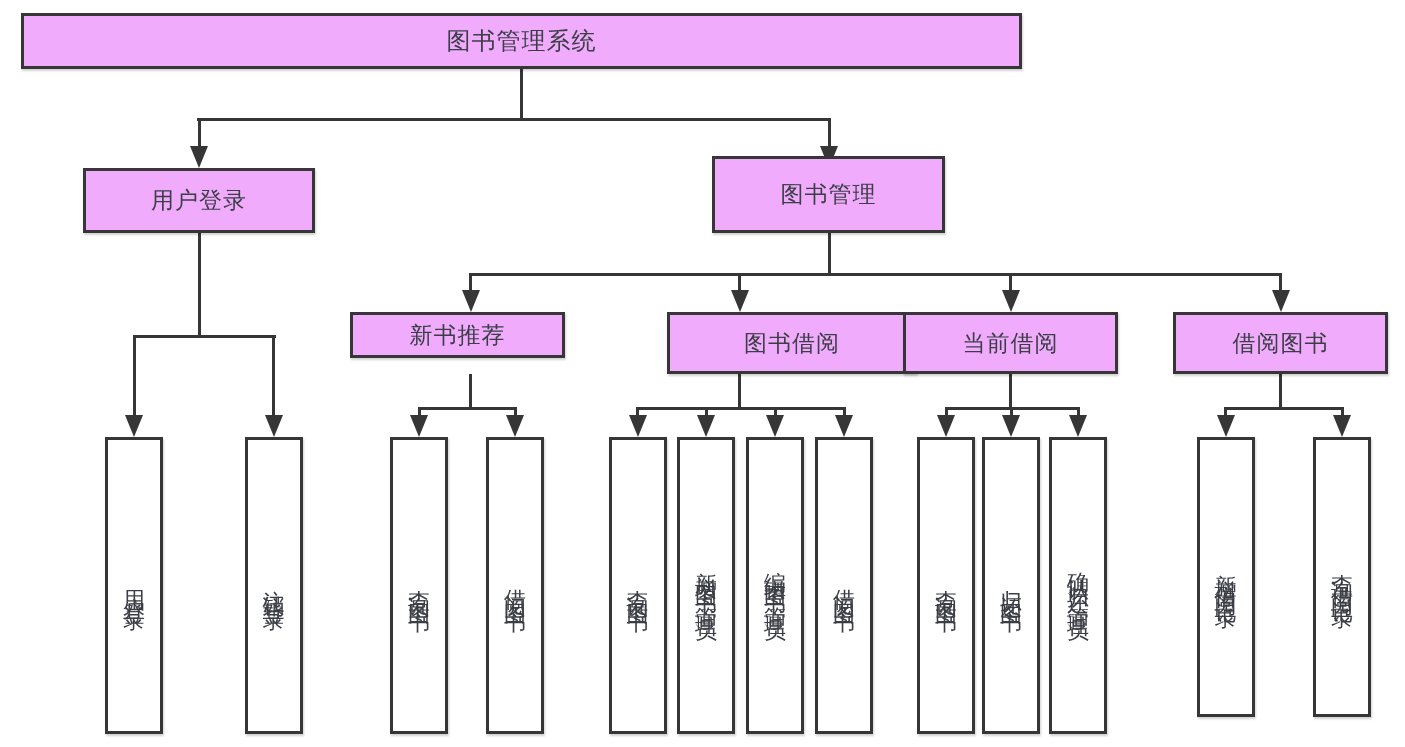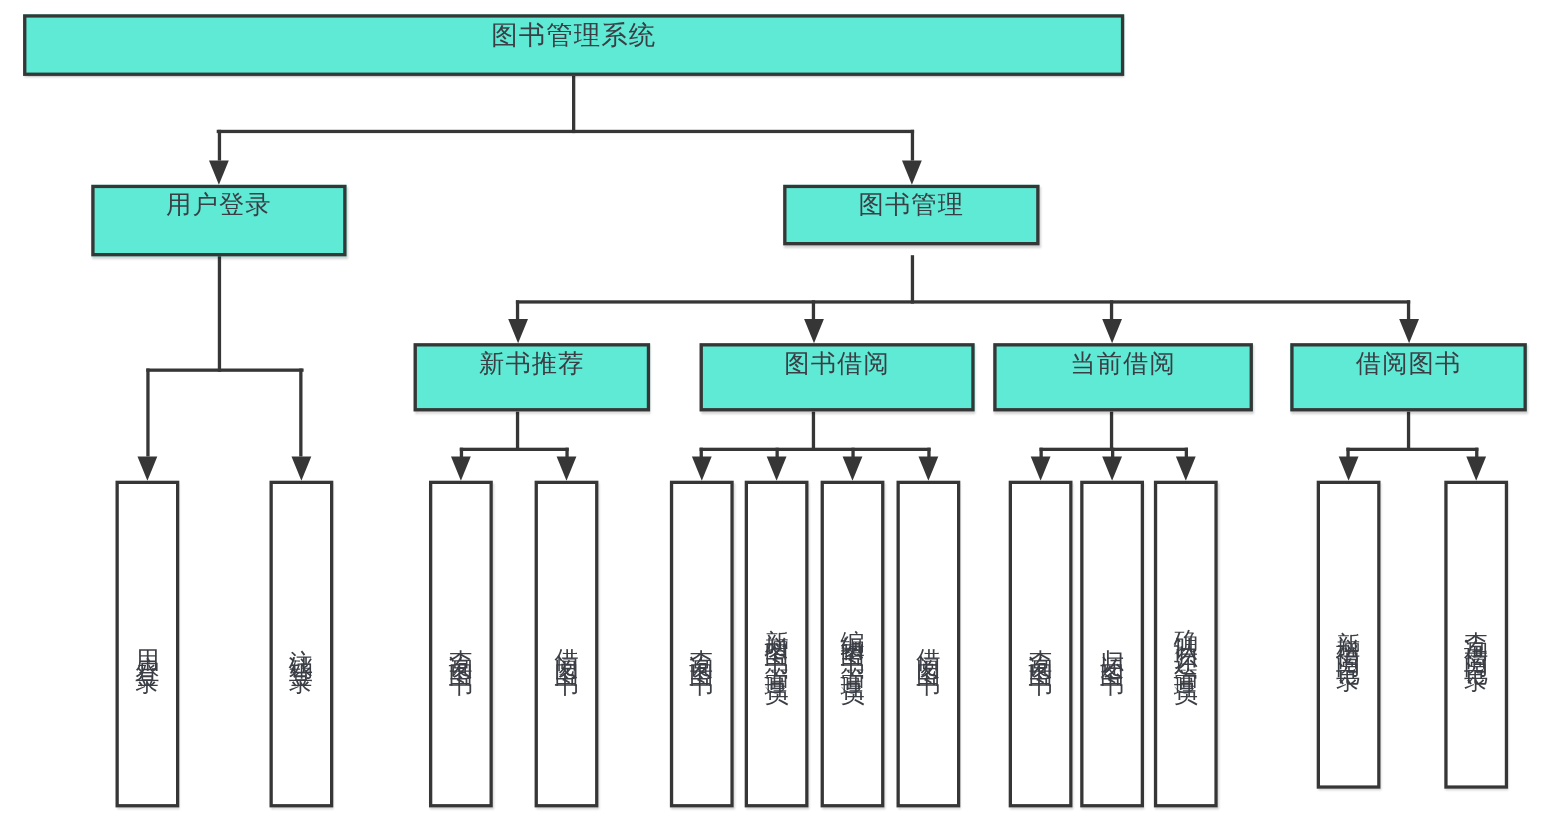--- a/index.html
+++ b/index.html
@@ -7,22 +7,22 @@
     position:relative;width:1405px;height:747px;background:#ffffff;overflow:hidden;
     font-family:"Liberation Sans",sans-serif;color:var(--ink,#3b3e45);
   }
   
   .vline{position:absolute;width:3px;background:var(--line,#363636);}
   .hline{position:absolute;height:3px;background:var(--line,#363636);}
   .ah{position:absolute;width:0;height:0;
       border-left:9px solid transparent;border-right:9px solid transparent;
       border-top:22px solid var(--line,#363636);}
   
-  .hbox{position:absolute;background:#5eead4;border:3px solid var(--line,#363636);
-        box-sizing:border-box;display:flex;justify-content:center;
+  .hbox{position:absolute;background:#f0abfc;border:3px solid var(--line,#363636);
+        box-sizing:border-box;display:flex;align-items:center;justify-content:center;
         box-shadow:1px 2px 2px rgba(0,0,0,0.18);}
   .hbox span{font-size:23px;letter-spacing:1px;color:var(--ink,#3b3e45);white-space:nowrap;}
   .root span{font-size:24px;}
   .vbox{position:absolute;top:437px;width:58px;height:297px;background:#fff;
         border:3px solid var(--line,#363636);box-sizing:border-box;
         display:flex;align-items:center;justify-content:center;
         box-shadow:1px 2px 2px rgba(0,0,0,0.18);}
   .vbox.short{height:280px;}
   .vtext{writing-mode:vertical-lr;font-size:22px;line-height:1;letter-spacing:7px;
          color:var(--ink,#3b3e45);}
@@ -92,31 +92,31 @@
   <div class="vline" style="left:1340.5px;top:407px;height:11px"></div>
   <div class="ah" style="left:1333px;top:415px"></div>
 
   <div class="hbox root" style="left:21px;top:13px;width:1001px;height:56px">
     <span>图书管理系统</span>
   </div>
 
   <div class="hbox" style="left:83px;top:168px;width:232px;height:65px">
     <span>用户登录</span>
   </div>
-  <div class="hbox" style="left:712px;top:168px;width:233px;height:55px">
+  <div class="hbox" style="left:712px;top:156px;width:233px;height:77px">
     <span>图书管理</span>
   </div>
 
-  <div class="hbox" style="left:376px;top:312px;width:215px;height:62px">
+  <div class="hbox" style="left:350px;top:312px;width:215px;height:46px">
     <span>新书推荐</span>
   </div>
-  <div class="hbox" style="left:636px;top:312px;width:250px;height:62px">
+  <div class="hbox" style="left:667px;top:312px;width:250px;height:62px">
     <span>图书借阅</span>
   </div>
-  <div class="hbox" style="left:903px;top:312px;width:236px;height:62px">
+  <div class="hbox" style="left:903px;top:312px;width:215px;height:62px">
     <span>当前借阅</span>
   </div>
   <div class="hbox" style="left:1173px;top:312px;width:215px;height:62px">
     <span>借阅图书</span>
   </div>
 
   <div class="vbox" style="left:105px">
     <span class="vtext">用户登录</span>
   </div>
   <div class="vbox" style="left:244.5px">

